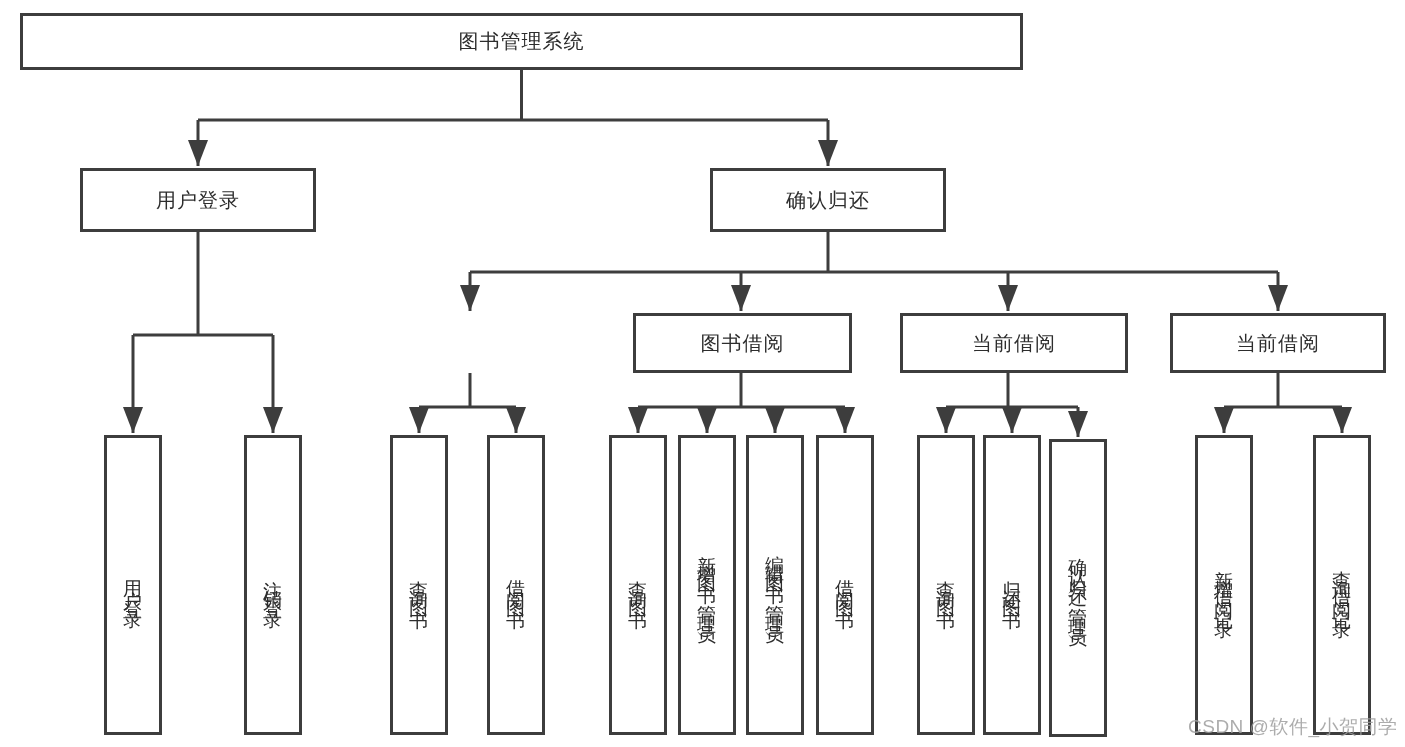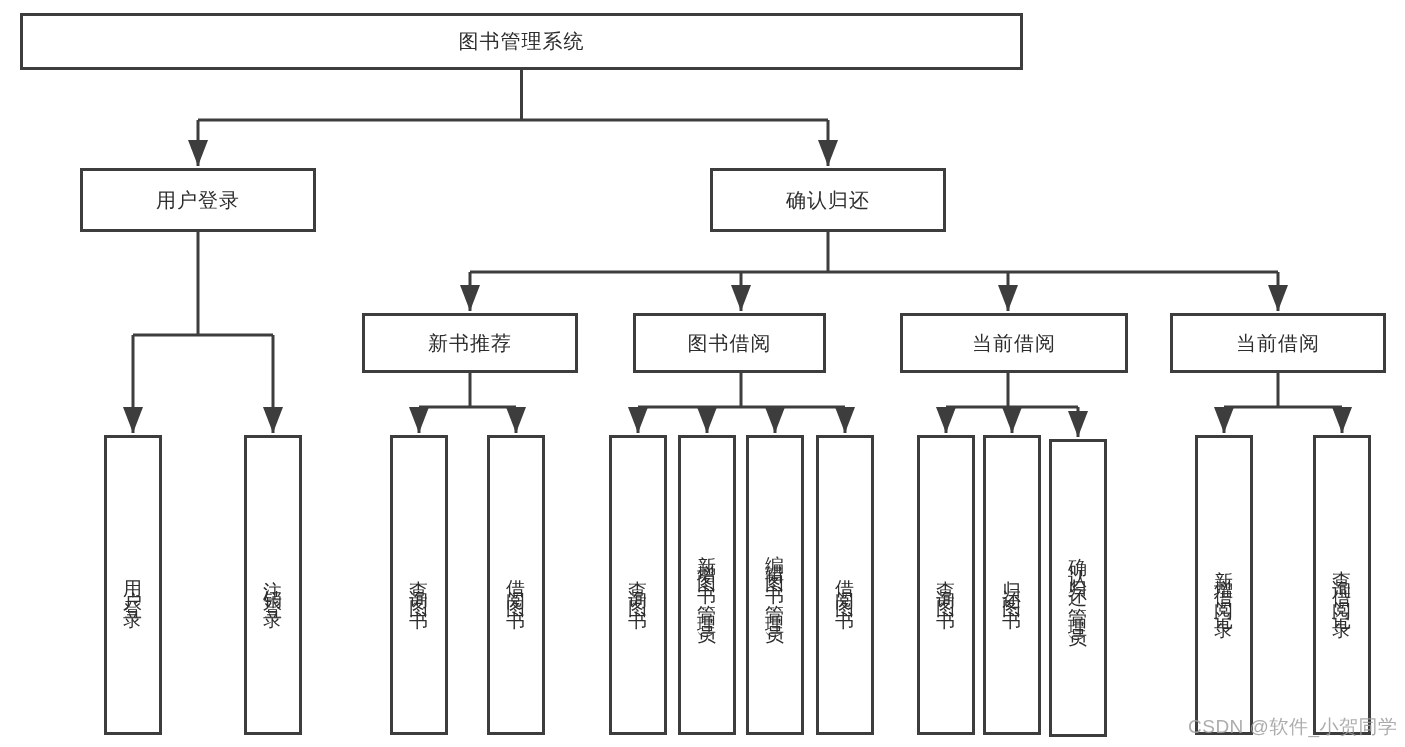--- a/index.html
+++ b/index.html
@@ -124,22 +124,21 @@
         <path d="M1342,407 V433" marker-end="url(#arrow)"></path>
       </g>
     </g>
   </svg>
 
   <div class="node hnode" style="left:20px; top:13px; width:1003px; height:57px;">图书管理系统</div>
 
   <div class="node hnode" style="left:80px; top:168px; width:236px; height:64px;">用户登录</div>
   <div class="node hnode" style="left:710px; top:168px; width:236px; height:64px;">确认归还</div>
 
-  <div class="node hnode" style="left:362px; top:313px; width:216px; height:60px;">新书推荐</div>
-  <div class="node hnode" style="left:633px; top:313px; width:193px; height:60px;">图书借阅</div>
+  <div class="node hnode" style="left:633px; top:313px; width:219px; height:60px;">图书借阅</div>
   <div class="node hnode" style="left:900px; top:313px; width:228px; height:60px;">当前借阅</div>
   <div class="node hnode" style="left:1170px; top:313px; width:216px; height:60px;">当前借阅</div>
 
   <div class="node vnode" style="left:104px;">用户登录</div>
   <div class="node vnode" style="left:244px;">注销登录</div>
 
   <div class="node vnode" style="left:390px;">查询图书</div>
   <div class="node vnode" style="left:487px;">借阅图书</div>
 
   <div class="node vnode" style="left:609px;">查询图书</div>

